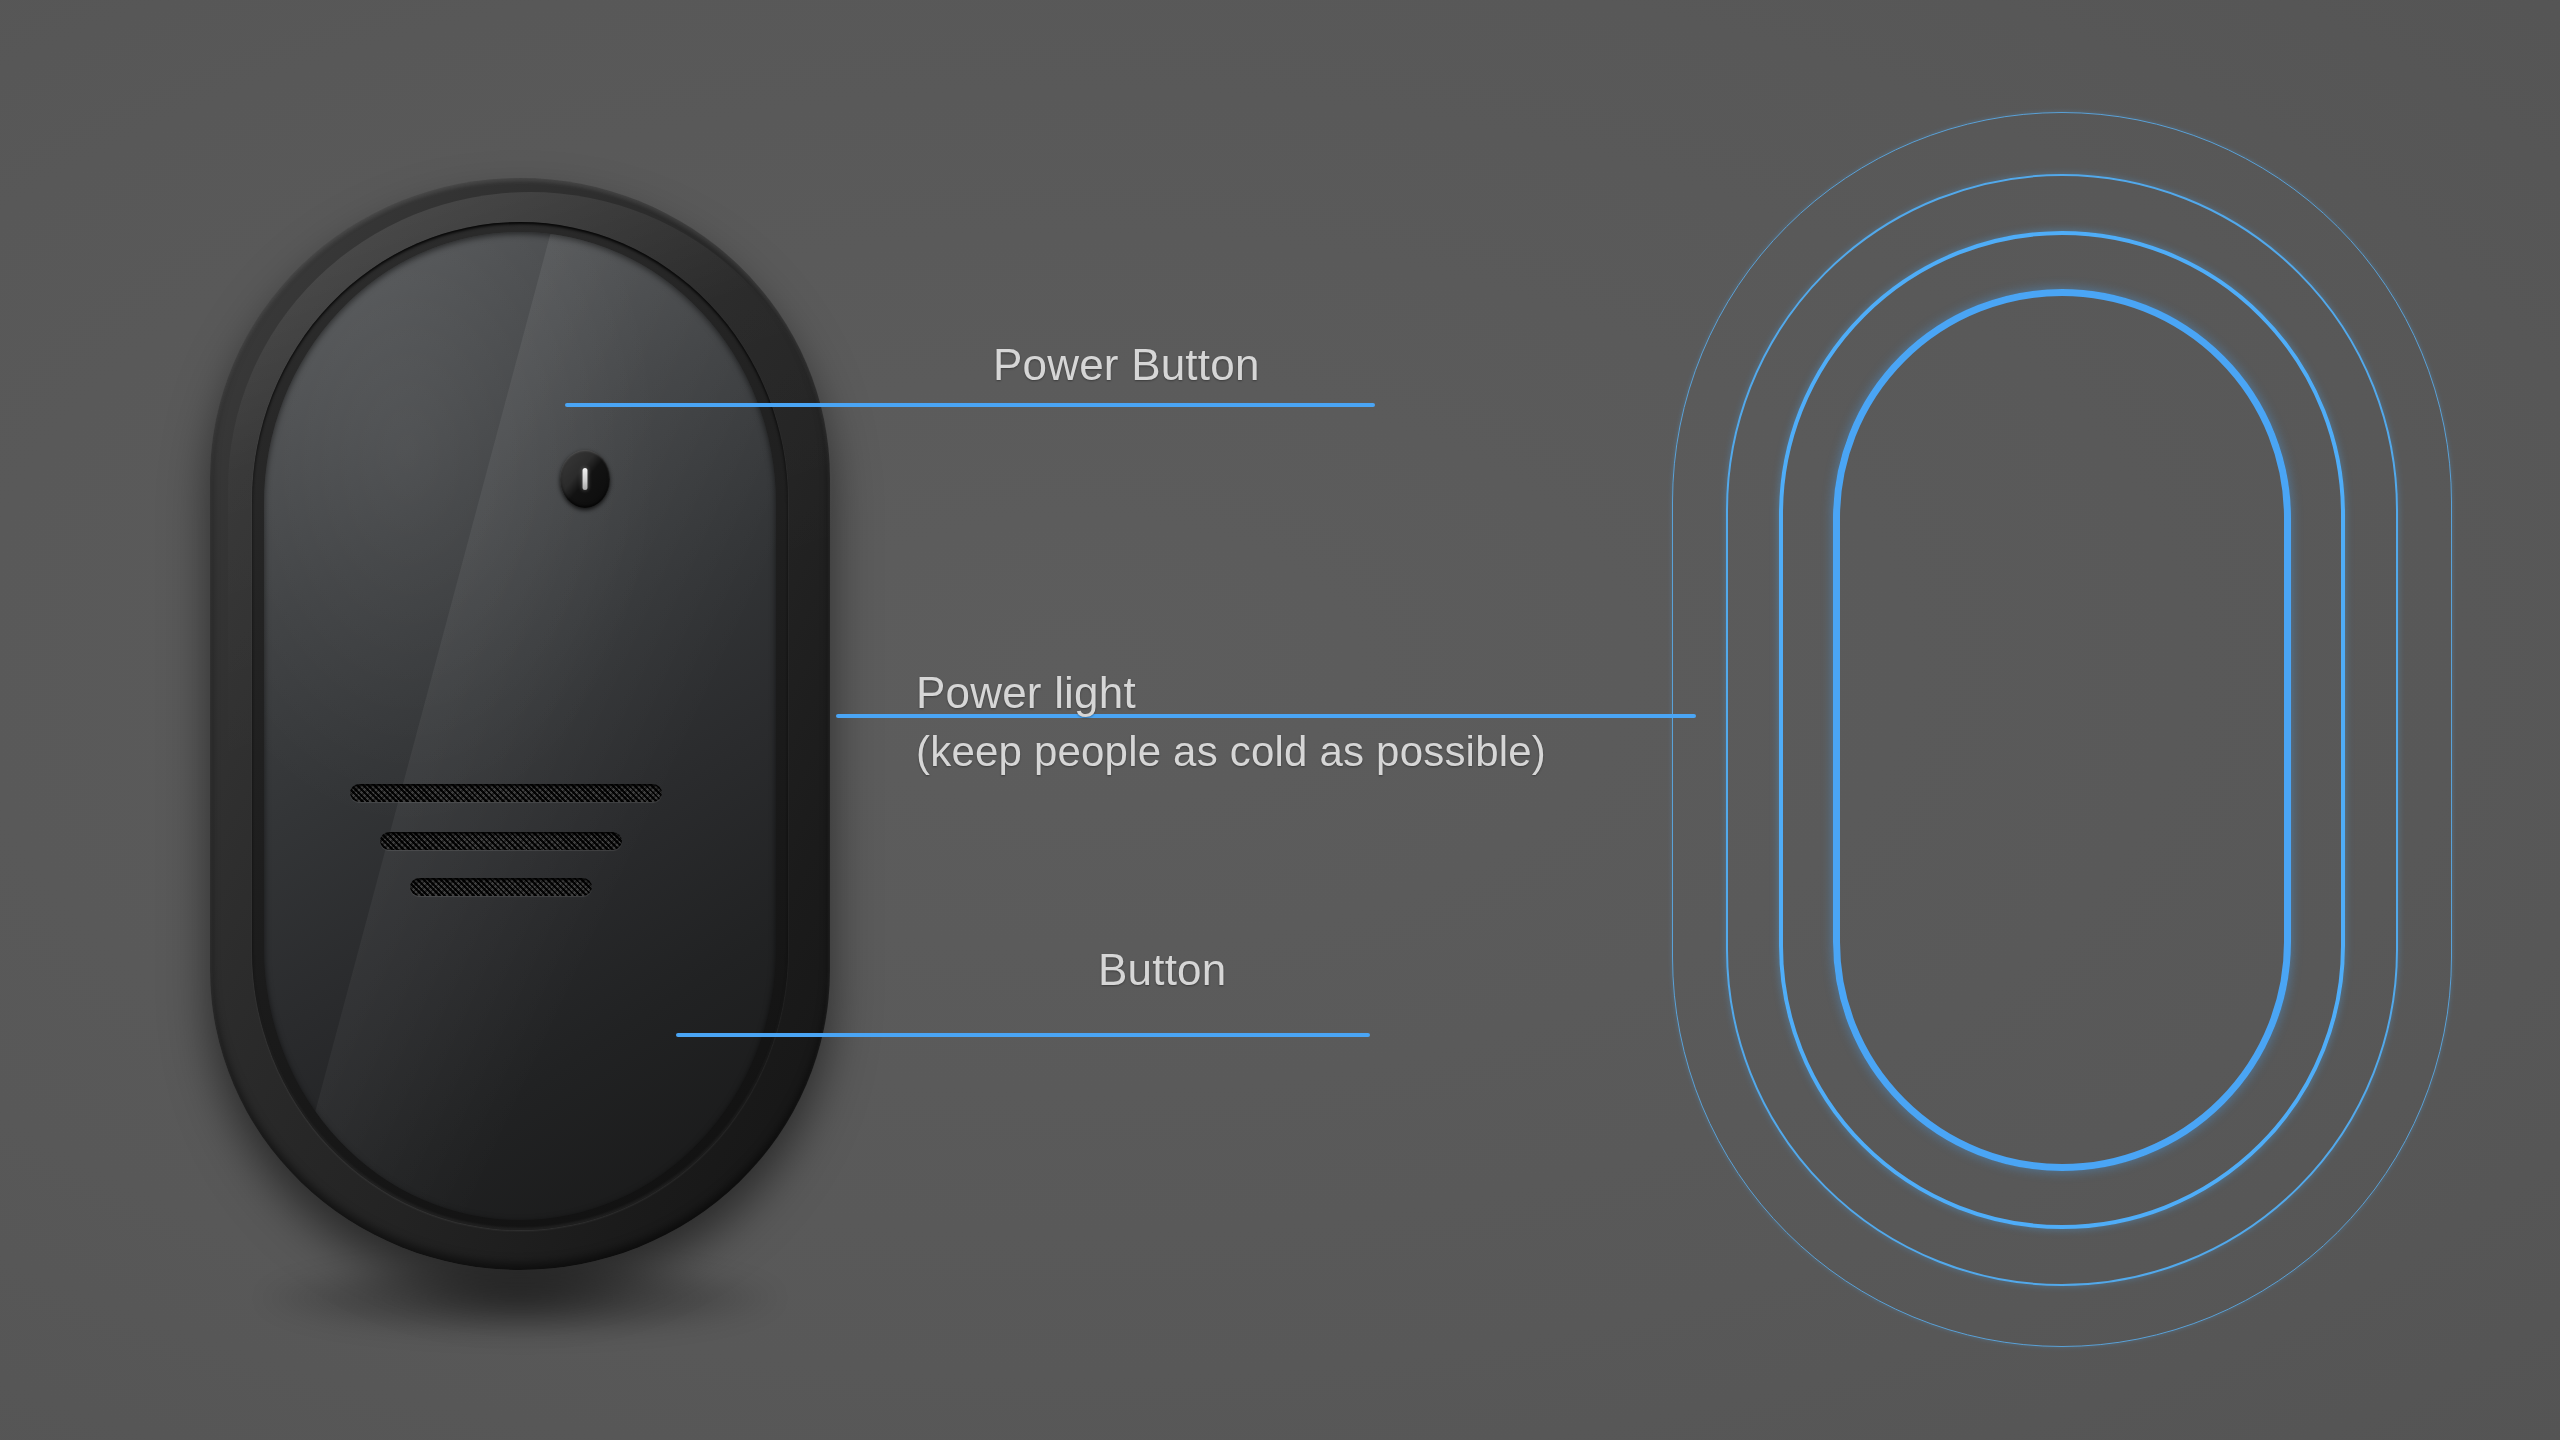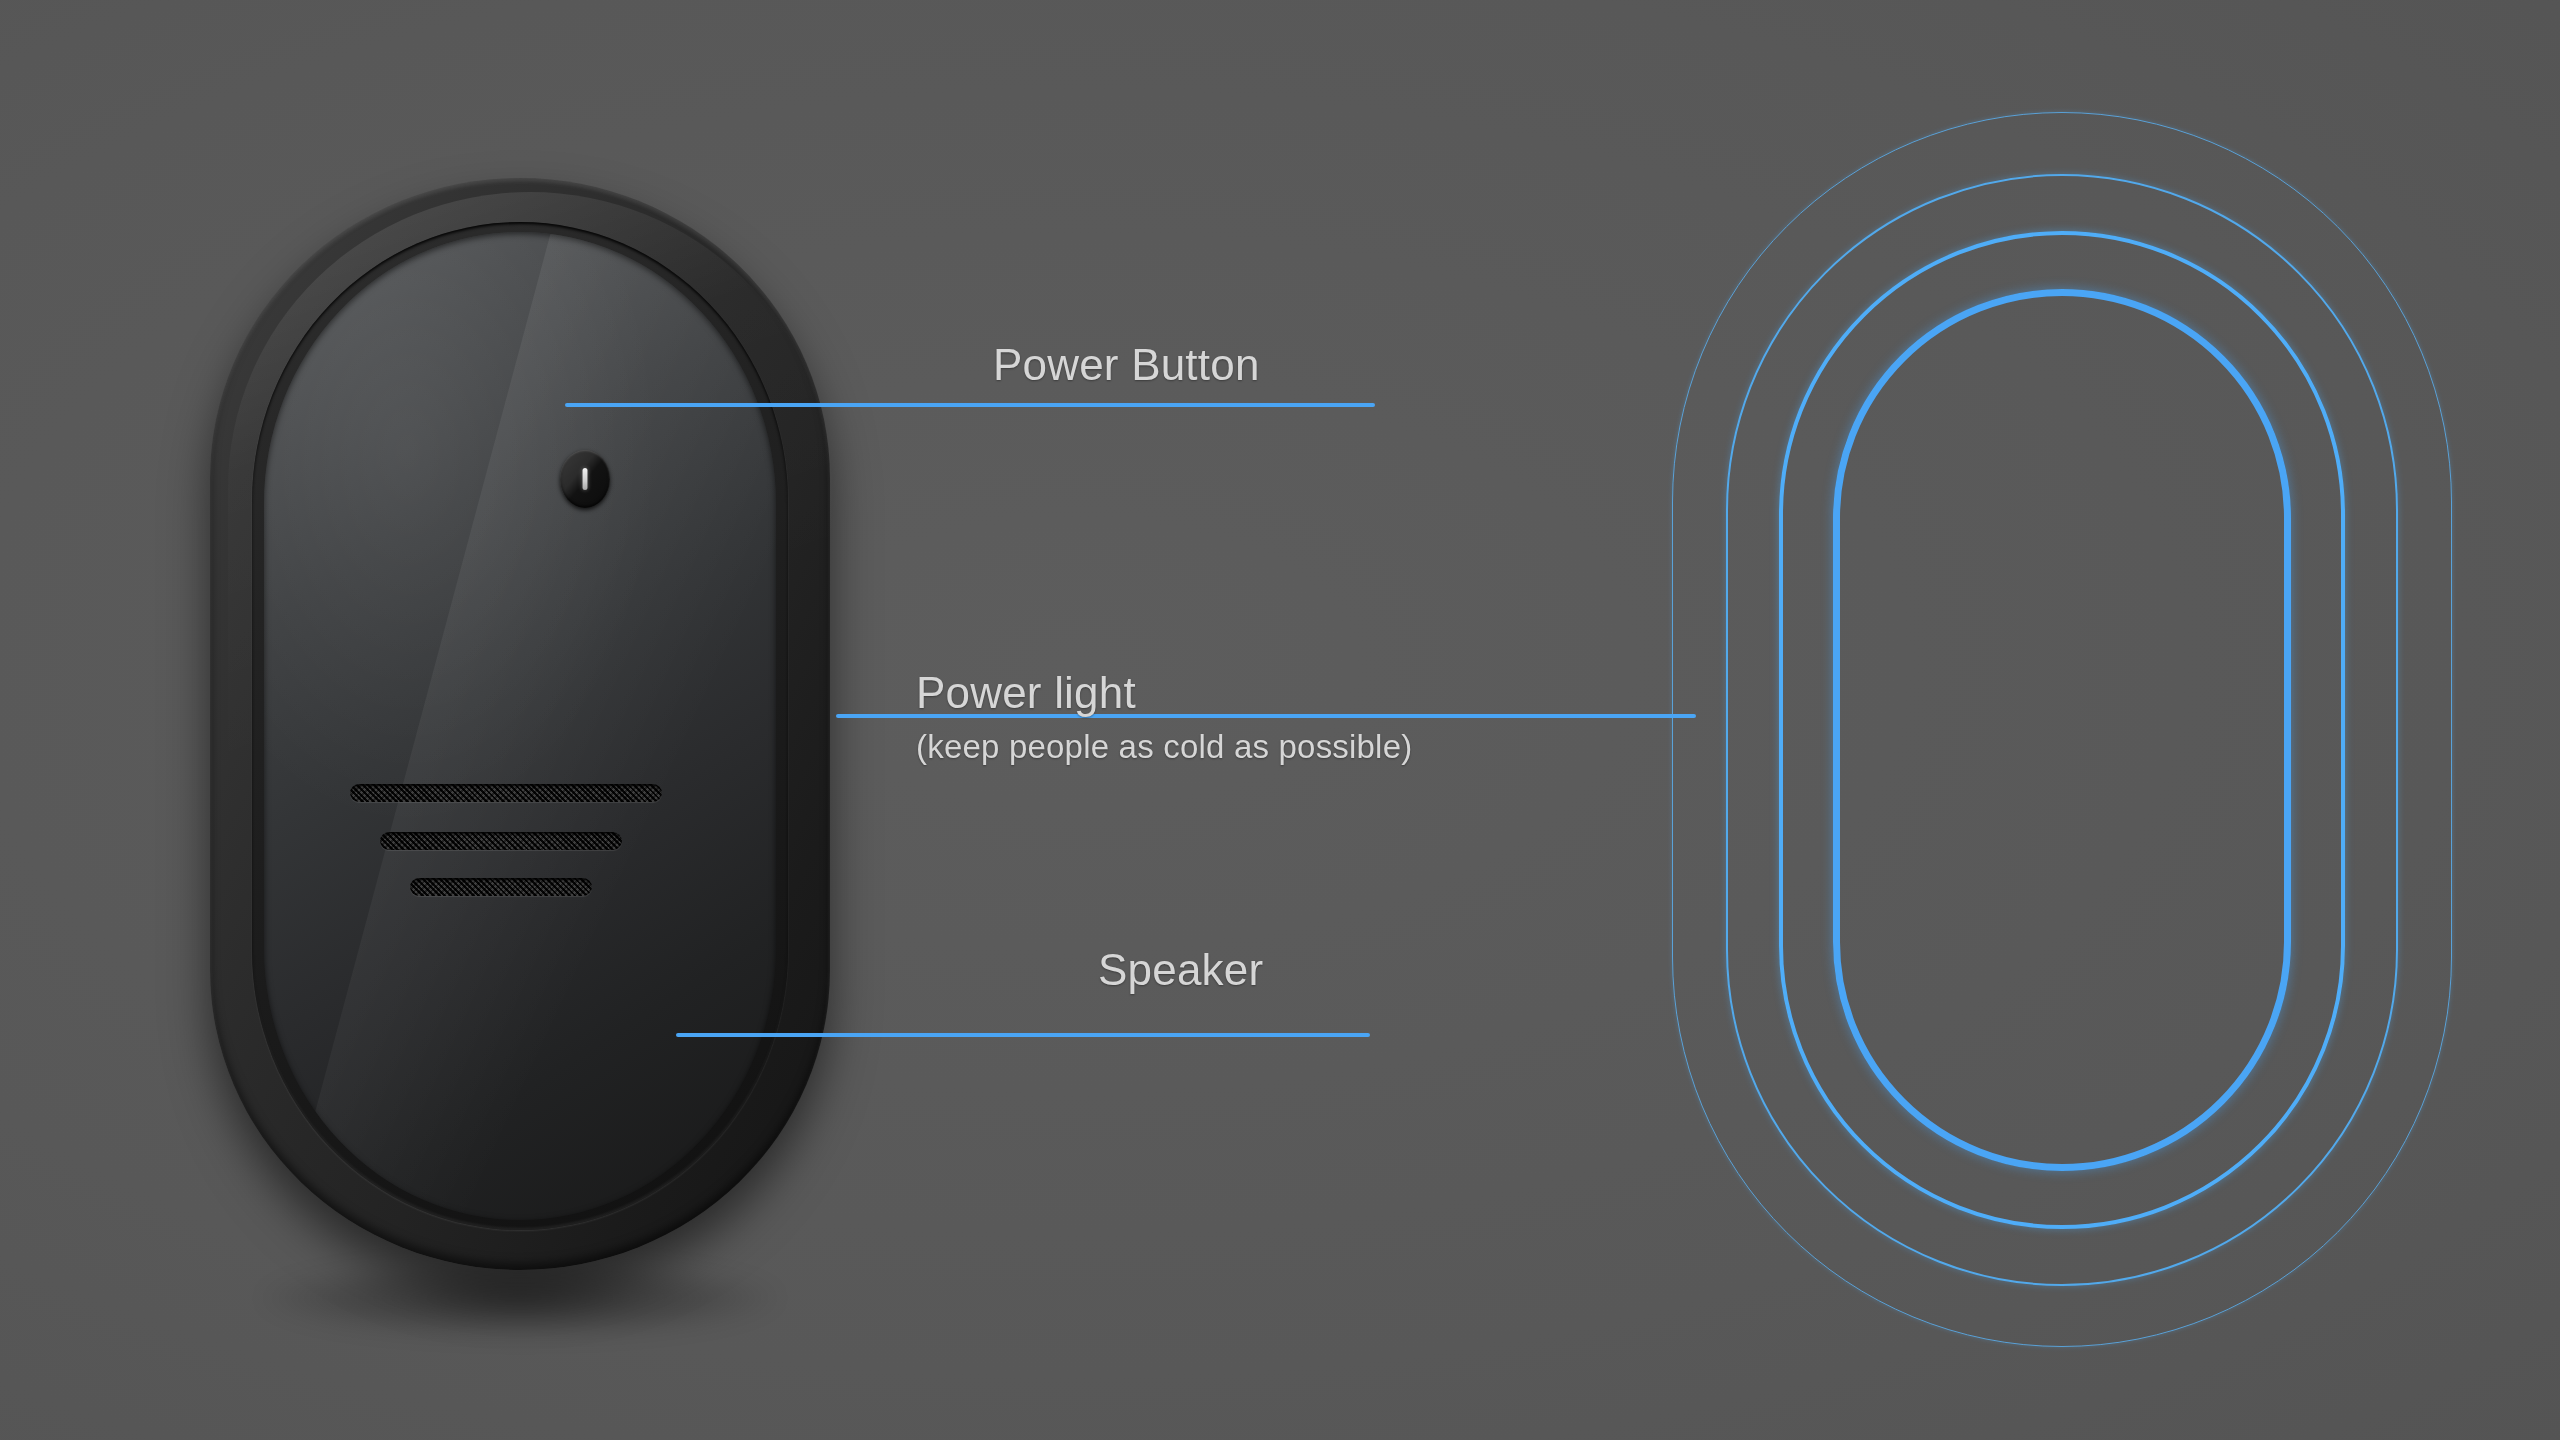--- a/index.html
+++ b/index.html
@@ -165,21 +165,21 @@
     border-radius: 2px;
   }
   .callout-label {
     position: absolute;
     color: #d6d6d6;
     letter-spacing: 0.2px;
     white-space: nowrap;
     text-shadow: 0 1px 2px rgba(0,0,0,0.35);
   }
   .lbl-title { font-size: 44px; }
-  .lbl-sub   { font-size: 33px; }
+  .lbl-sub   { font-size: 42px; }
 </style>
 </head>
 <body>
 
 <div id="stage">
 
   <div id="device-wrap">
     <div class="dev-shadow"></div>
     <div class="dev-outer">
       <div class="dev-bezel-hi"></div>
@@ -215,15 +215,15 @@
   </div>
 
   <div class="callout-line" style="left:565px; top:403px; width:810px; background:#4aa5f5;"></div>
   <div class="callout-label lbl-title" style="left:993px; top:340px;">Power Button</div>
 
   <div class="callout-line" style="left:836px; top:714px; width:860px; background:#4aa5f5;"></div>
   <div class="callout-label lbl-title" style="left:916px; top:668px;">Power light</div>
   <div class="callout-label lbl-sub" style="left:916px; top:728px;">(keep people as cold as possible)</div>
 
   <div class="callout-line" style="left:676px; top:1033px; width:694px; background:#4aa5f5;"></div>
-  <div class="callout-label lbl-title" style="left:1098px; top:945px;">Speaker</div>
+  <div class="callout-label lbl-title" style="left:1098px; top:945px;">Button</div>
 
 </div>
 
 </body></html>

